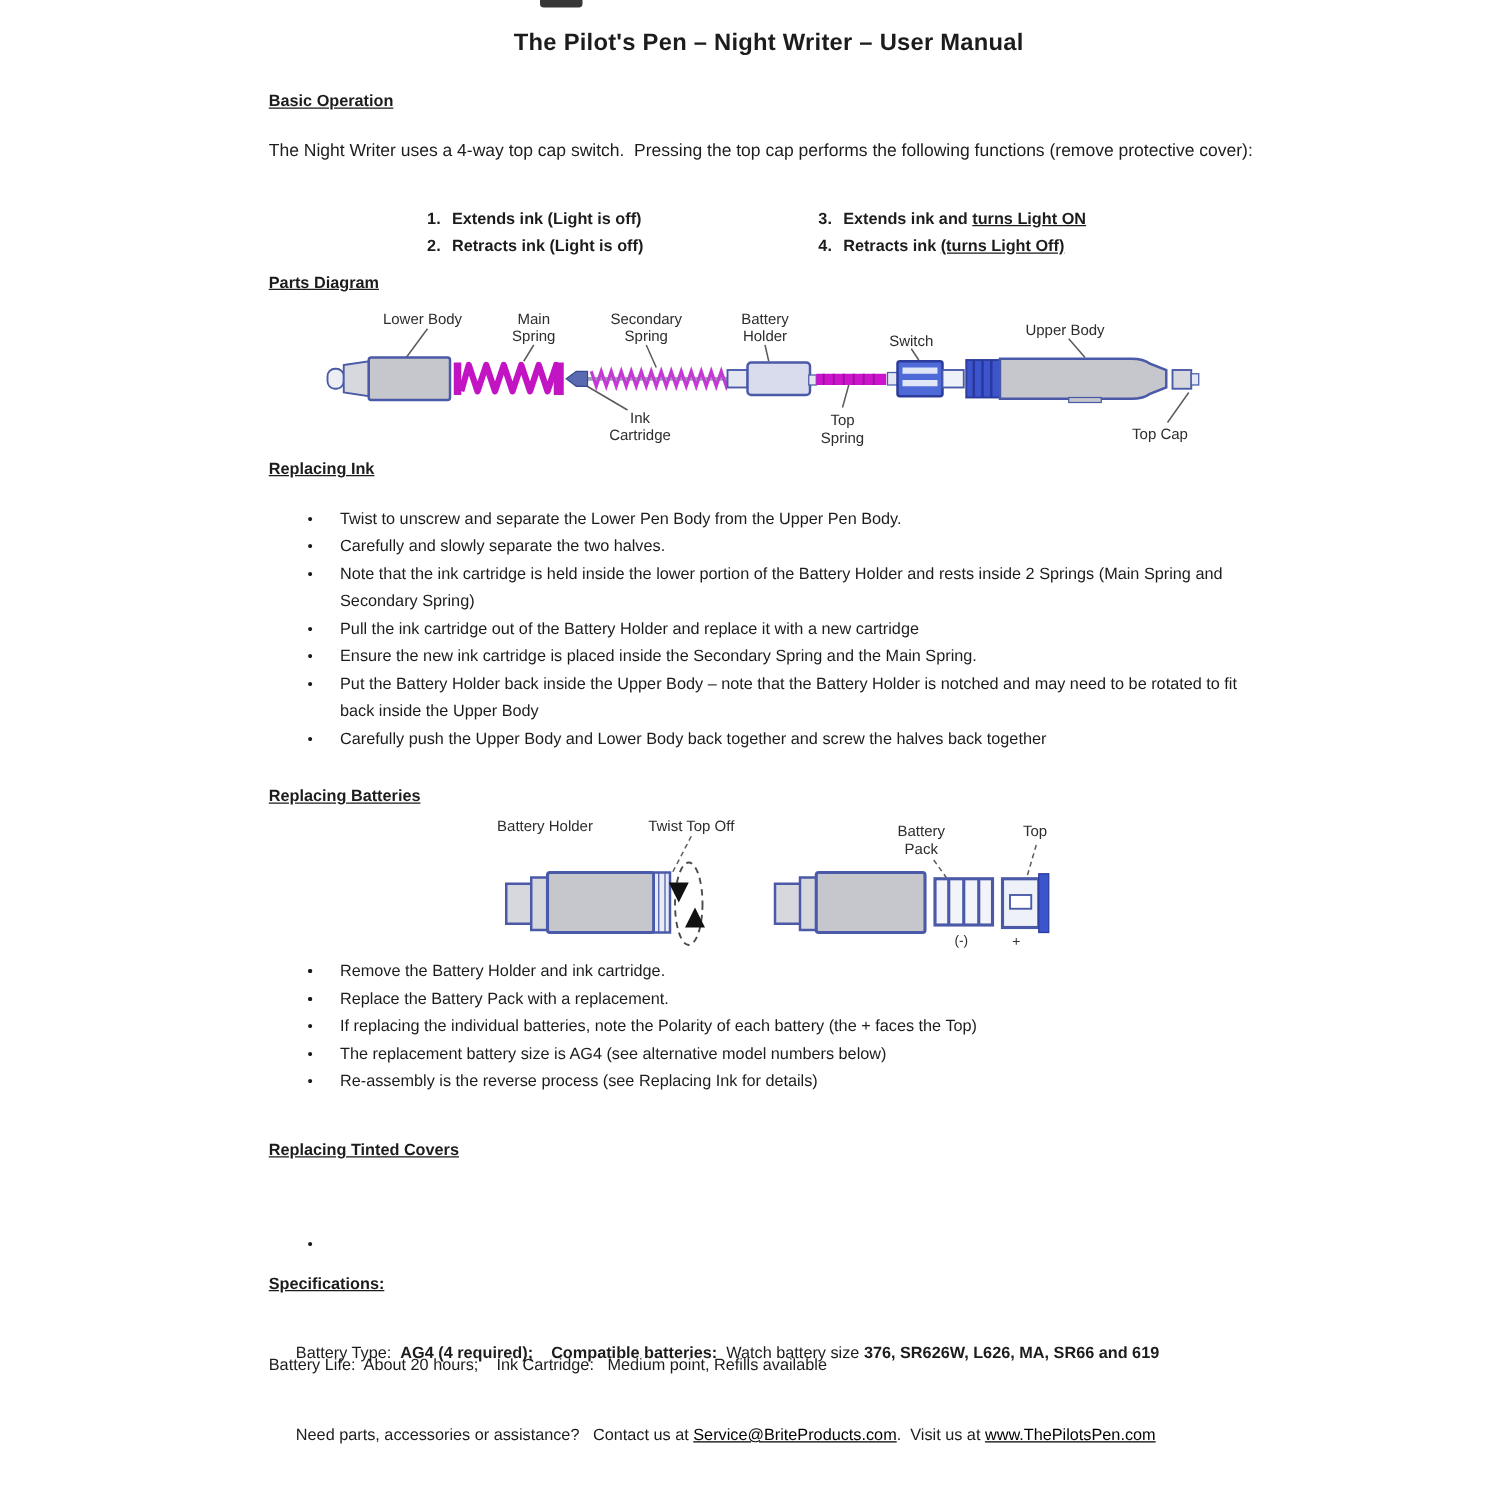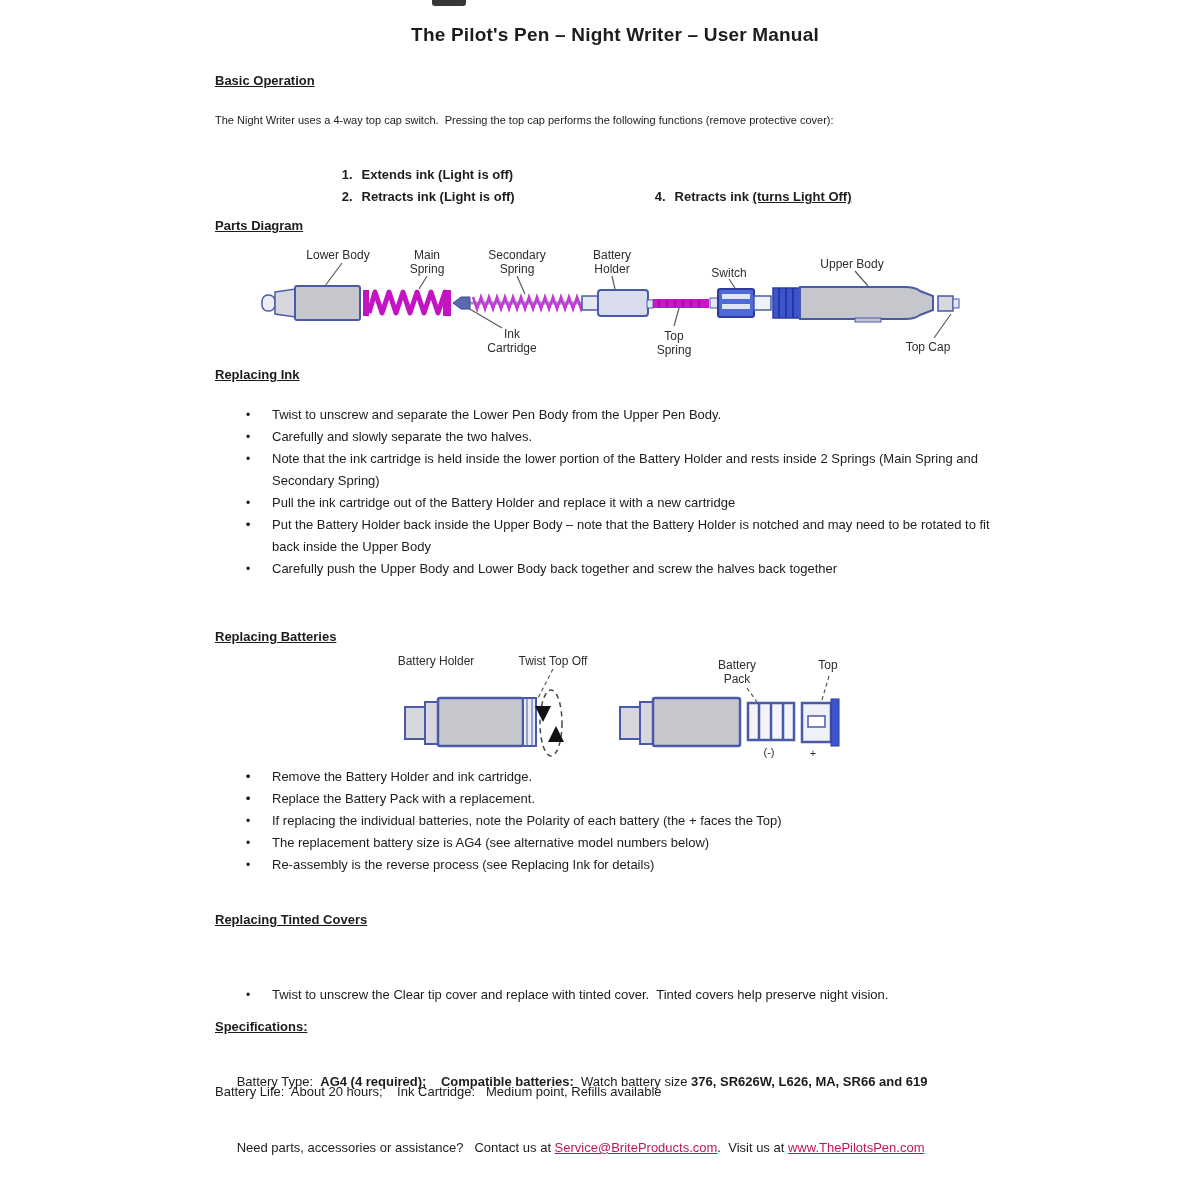--- a/index.html
+++ b/index.html
@@ -2,30 +2,30 @@
 <html><head>
 <meta charset="utf-8">
 <style>
   html,body{margin:0;padding:0;background:#ffffff;}
   .page{position:relative;width:1200px;height:1200px;background:#ffffff;overflow:hidden;
         font-family:"Liberation Sans",sans-serif;color:#1c1c1c;}
   .content{position:absolute;left:215px;top:0;width:800px;height:1200px;filter:blur(0.3px);}
   .abs{position:absolute;}
   .title{left:0;top:24px;width:800px;text-align:center;font-size:19px;font-weight:bold;letter-spacing:.2px;}
   .heading{font-size:13px;font-weight:bold;text-decoration:underline;}
-  .para{font-size:11px;white-space:pre-wrap;width:800px;line-height:19px;}
+  .para{font-size:14px;white-space:pre-wrap;width:800px;line-height:19px;}
   .numitem{font-size:13px;font-weight:bold;white-space:pre-wrap;}
   .numitem .num{margin-right:9px;}
   .u{text-decoration:underline;}
   .bullets{width:795px;}
   .bullet{position:relative;padding-left:57px;line-height:22px;font-size:13px;white-space:pre-wrap;}
   .dot{position:absolute;left:31px;top:0;font-size:12px;}
   .spec-line{font-size:13px;white-space:pre-wrap;}
   .footer-line{font-size:13px;white-space:pre-wrap;}
-  a.doc-link{color:#be185d;text-decoration:underline;cursor:pointer;}
+  a.doc-link{color:#000000;text-decoration:underline;cursor:pointer;}
   .artifact{position:absolute;left:432px;top:0;width:34px;height:6px;background:#1b1b1b;border-radius:0 0 3px 3px;opacity:.88;}
   svg text{font-family:"Liberation Sans",sans-serif;font-size:12px;fill:#2d2d2d;}
   svg .small{font-size:11px;}
 </style>
 </head>
 <body>
 
 <div class="page">
   <div class="artifact"></div>
   <div class="content">
@@ -33,20 +33,23 @@
     <div class="abs title">The Pilot's Pen – Night Writer – User Manual</div>
 
     <div class="abs heading" style="left:0;top:73px">Basic Operation</div>
     <div class="abs para" style="left:0;top:111px">The Night Writer uses a 4-way top cap switch.  Pressing the top cap performs the following functions (remove protective cover):</div>
 
     <div class="abs numitem" style="left:105px;top:152px">
       <span class="num">1.</span><span>Extends ink (Light is off)</span><span class="u"></span>
     </div>
     <div class="abs numitem" style="left:105px;top:174px">
       <span class="num">2.</span><span>Retracts ink (Light is off)</span><span class="u"></span>
+    </div>
+    <div class="abs numitem" style="left:418px;top:152px">
+      <span class="num">3.</span><span>Extends ink and </span><span class="u">turns Light ON</span>
     </div>
     <div class="abs numitem" style="left:418px;top:174px">
       <span class="num">4.</span><span>Retracts ink </span><span class="u">(turns Light Off)</span>
     </div>
 
     <div class="abs heading" style="left:0;top:218px">Parts Diagram</div>
 
     <svg class="abs" style="left:40px;top:246px" width="710" height="112" viewBox="0 0 710 112">
 
       <g stroke="#5a5a5a" stroke-width="1.2">
@@ -136,21 +139,21 @@
       <text x="419" y="108" text-anchor="middle">Spring</text>
       <text x="673" y="105" text-anchor="middle">Top Cap</text>
     </svg>
 
     <div class="abs heading" style="left:0;top:367px">Replacing Ink</div>
     <div class="abs bullets" style="left:0;top:404px">
       <div class="bullet"><span class="dot">•</span><span>Twist to unscrew and separate the Lower Pen Body from the Upper Pen Body.</span></div>
       <div class="bullet"><span class="dot">•</span><span>Carefully and slowly separate the two halves.</span></div>
       <div class="bullet"><span class="dot">•</span><span>Note that the ink cartridge is held inside the lower portion of the Battery Holder and rests inside 2 Springs (Main Spring and Secondary Spring)</span></div>
       <div class="bullet"><span class="dot">•</span><span>Pull the ink cartridge out of the Battery Holder and replace it with a new cartridge</span></div>
-      <div class="bullet"><span class="dot">•</span></div>
+      <div class="bullet"><span class="dot">•</span><span>Ensure the new ink cartridge is placed inside the Secondary Spring and the Main Spring.</span></div>
       <div class="bullet"><span class="dot">•</span><span>Put the Battery Holder back inside the Upper Body – note that the Battery Holder is notched and may need to be rotated to fit back inside the Upper Body</span></div>
       <div class="bullet"><span class="dot">•</span><span>Carefully push the Upper Body and Lower Body back together and screw the halves back together</span></div>
     </div>
 
     <div class="abs heading" style="left:0;top:629px">Replacing Batteries</div>
 
     <svg class="abs" style="left:170px;top:650px" width="470" height="115" viewBox="0 0 470 115">
       <g stroke="#5a5a5a" stroke-width="1.2" stroke-dasharray="4,3">
         <line x1="168" y1="19" x2="153" y2="48"></line>
         <line x1="362" y1="38" x2="372" y2="52"></line>
@@ -205,21 +208,21 @@
       <div class="bullet"><span class="dot">•</span><span>Remove the Battery Holder and ink cartridge.</span></div>
       <div class="bullet"><span class="dot">•</span></div>
       <div class="bullet"><span class="dot">•</span><span>Replace the Battery Pack with a replacement.</span></div>
       <div class="bullet"><span class="dot">•</span><span>If replacing the individual batteries, note the Polarity of each battery (the + faces the Top)</span></div>
       <div class="bullet"><span class="dot">•</span><span>The replacement battery size is AG4 (see alternative model numbers below)</span></div>
       <div class="bullet"><span class="dot">•</span><span>Re-assembly is the reverse process (see Replacing Ink for details)</span></div>
     </div>
 
     <div class="abs heading" style="left:0;top:912px">Replacing Tinted Covers</div>
     <div class="abs bullets" style="left:0;top:984px">
-      <div class="bullet"><span class="dot">•</span><span>Twist to unscrew the Clear tip cover and replace with tinted cover.  Tinted covers help preserve night vision.</span></div>
+      <div class="bullet"><span class="dot">•</span></div>
     </div>
 
     <div class="abs heading" style="left:0;top:1019px">Specifications:</div>
     <div class="abs spec-line" style="left:0;top:1059px">
       <span>Battery Type:  </span><b>AG4 (4 required);</b><b>    Compatible batteries:</b><span>  Watch battery size </span><b>376, SR626W, L626, MA, SR66 and 619</b>
     </div>
     <div class="abs spec-line" style="left:0;top:1084px">Battery Life:  About 20 hours;    Ink Cartridge:   Medium point, Refills available</div>
 
     <div class="abs footer-line" style="left:0;top:1125px">
       <span>Need parts, accessories or assistance?   Contact us at </span><a class="doc-link">Service@BriteProducts.com</a><span>.  Visit us at </span><a class="doc-link">www.ThePilotsPen.com</a>

